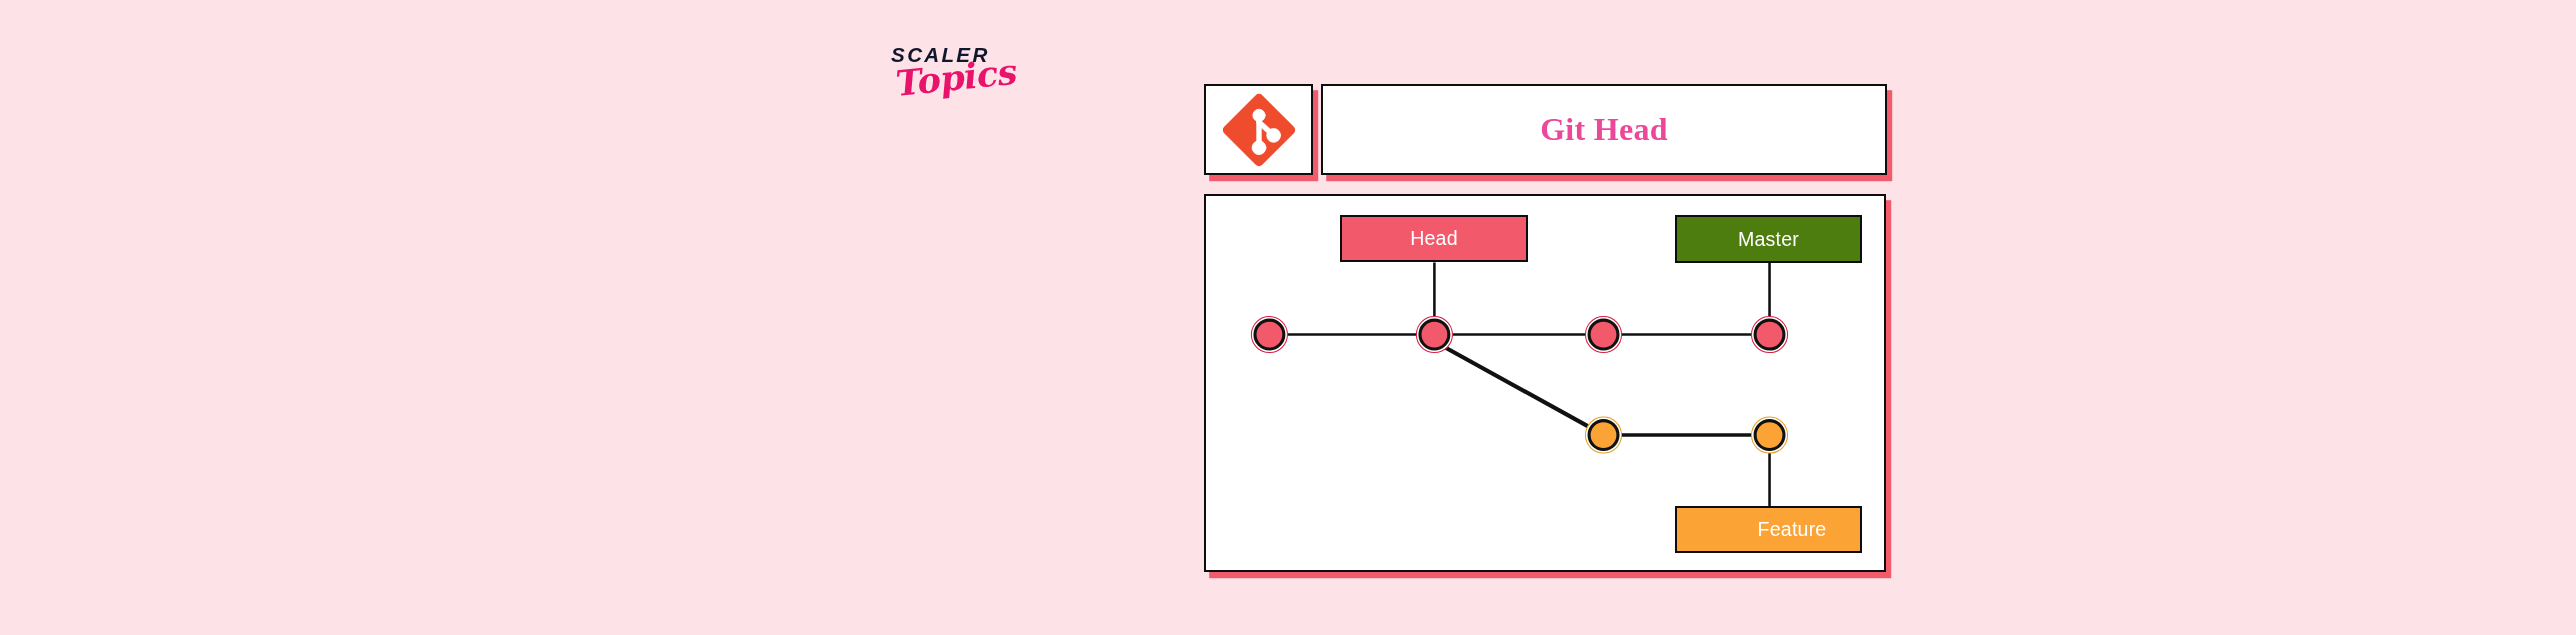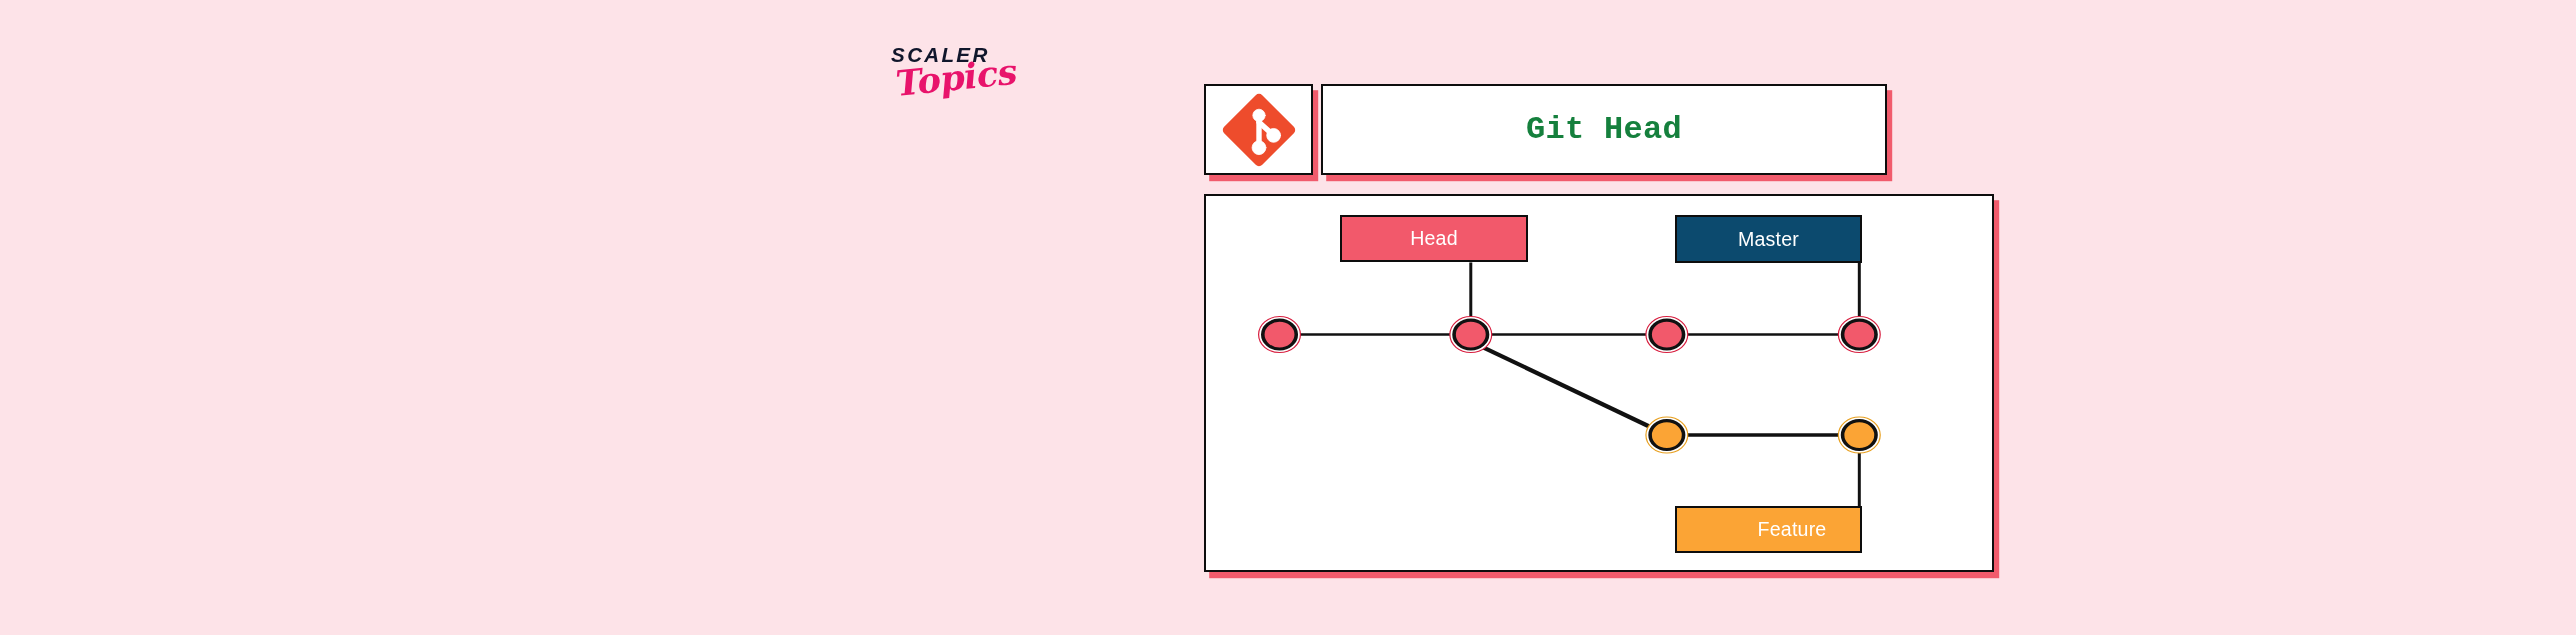--- a/index.html
+++ b/index.html
@@ -31,38 +31,38 @@
     position: absolute; background: #ffffff;
     border: 2.1px solid #0d0d0d;
     box-shadow: 5.2px 6.2px 0 0 #f15b6c;
   }
 
   
   #logo-card  { left: 1204px; top: 84px; width: 109px; height: 91px; }
   #title-card { left: 1321px; top: 84px; width: 566px; height: 91px;
                 display: flex; align-items: center; justify-content: center; }
   #title-text {
-    font-family: Liberation Mono, monospace;
-    font-weight: 700; font-size: 32px; color: #15803d; letter-spacing: 0.3px;
+    font-family: Liberation Serif, serif;
+    font-weight: 700; font-size: 32px; color: #ec4899; letter-spacing: 0.3px;
   }
   #git-logo-svg { position: absolute; left: 50%; top: 50%; transform: translate(-50%,-50%); }
 
   
-  #diagram-card { left: 1204px; top: 194px; width: 790px; height: 378px; }
+  #diagram-card { left: 1204px; top: 194px; width: 682px; height: 378px; }
   #diagram-svg  { position: absolute; left: 0; top: 0; width: 100%; height: 100%; }
 
   
   .chip {
     position: absolute; border: 2.1px solid #0d0d0d;
     display: flex; align-items: center; justify-content: center;
     color: #ffffff; font-family: "Liberation Sans", sans-serif;
     font-weight: 400; font-size: 19.6px; letter-spacing: 0.2px;
   }
   .chip-head    { background: #f2596b; }
-  .chip-master  { background: #0c4a6e; }
+  .chip-master  { background: #4d7c0f; }
   .chip-feature { background: #fba435; padding-left: 47px; }
 </style>
 </head>
 <body>
 
 <div id="stage">
 
   <div class="brand">
     <div class="brand-scaler">SCALER</div>
     <div class="brand-topics">Topics</div>

